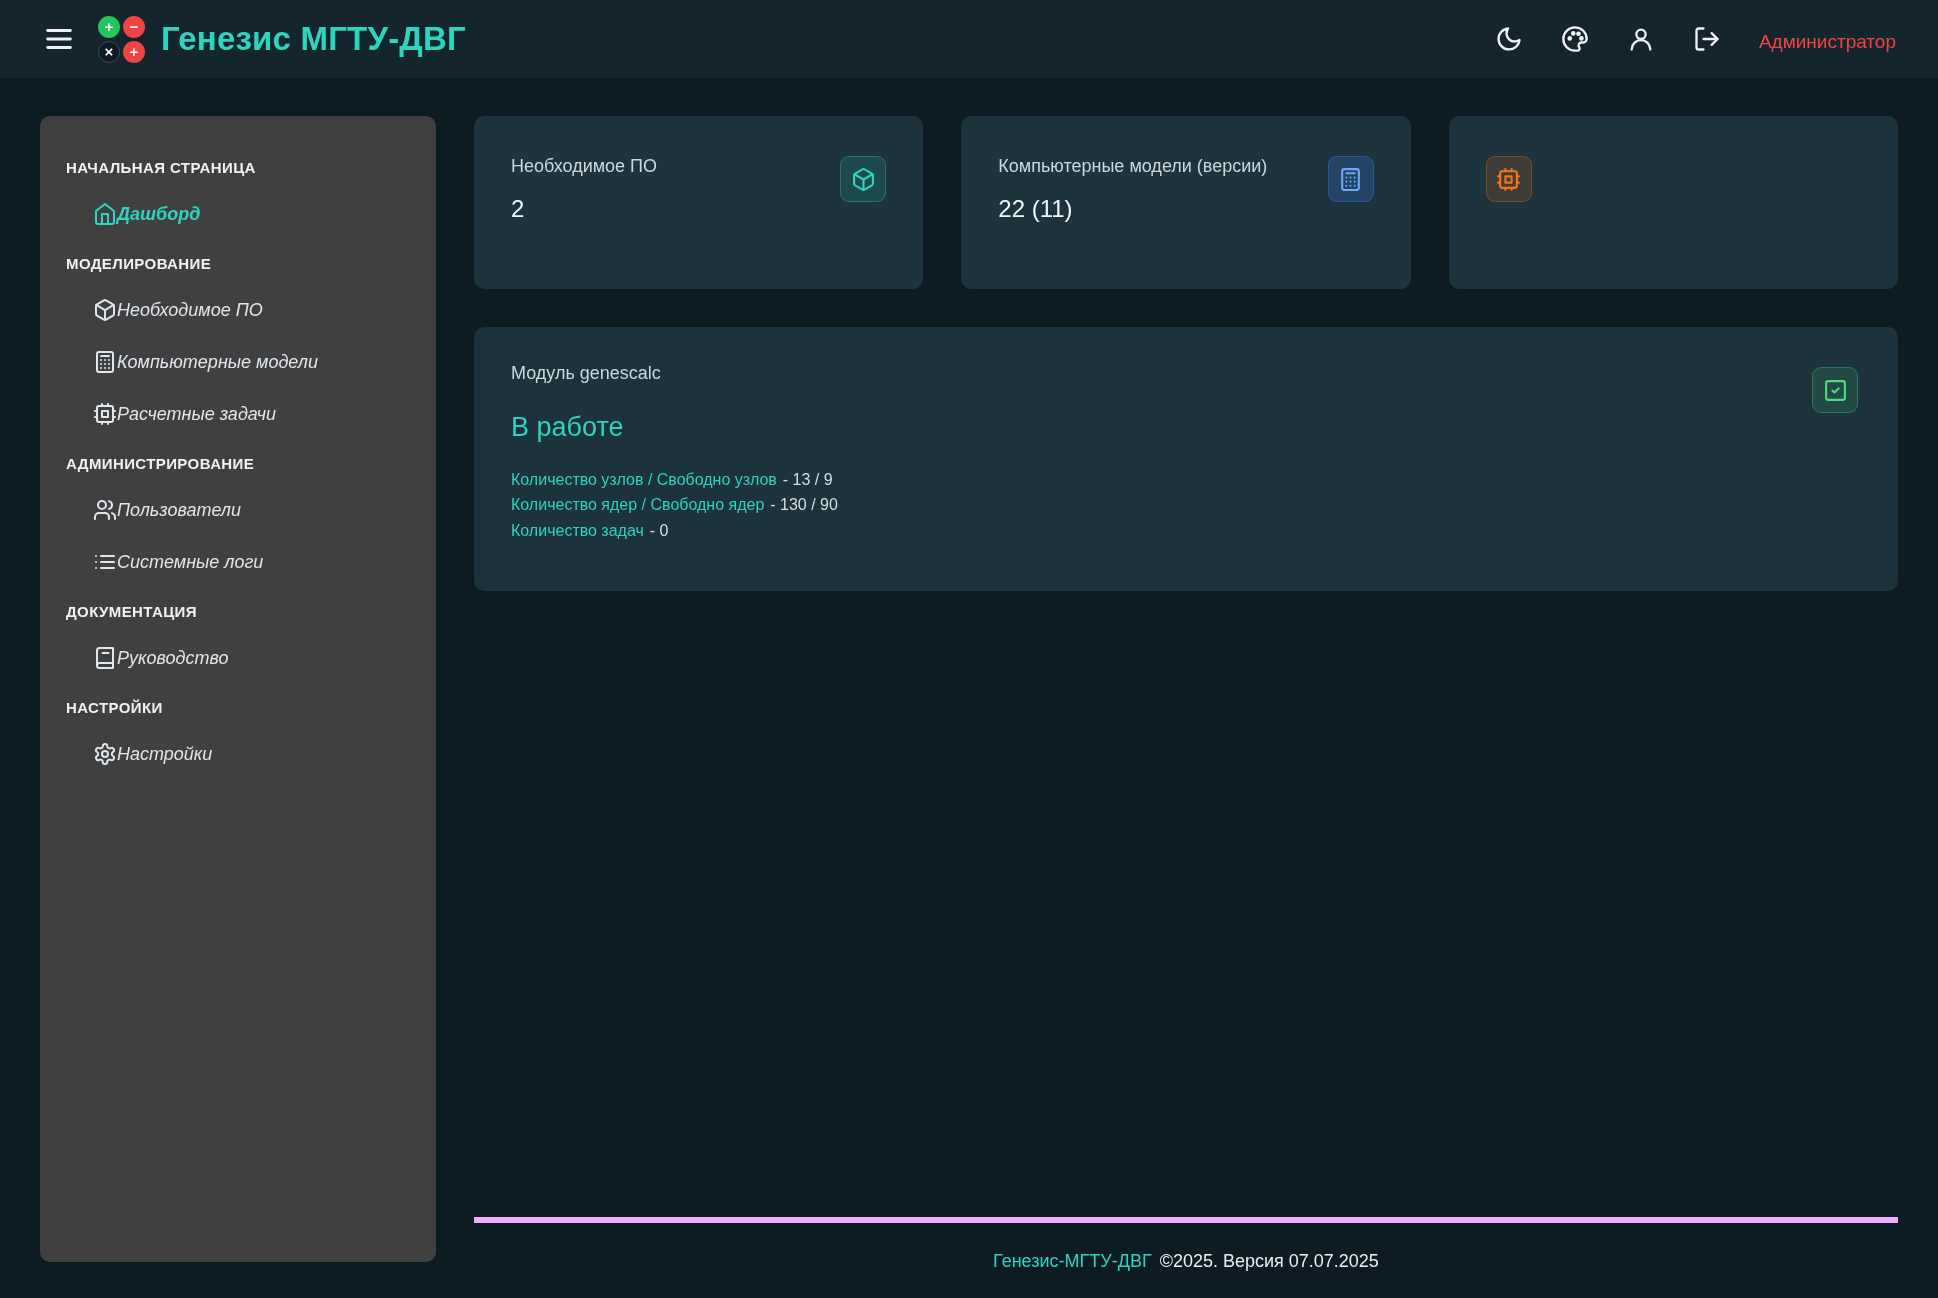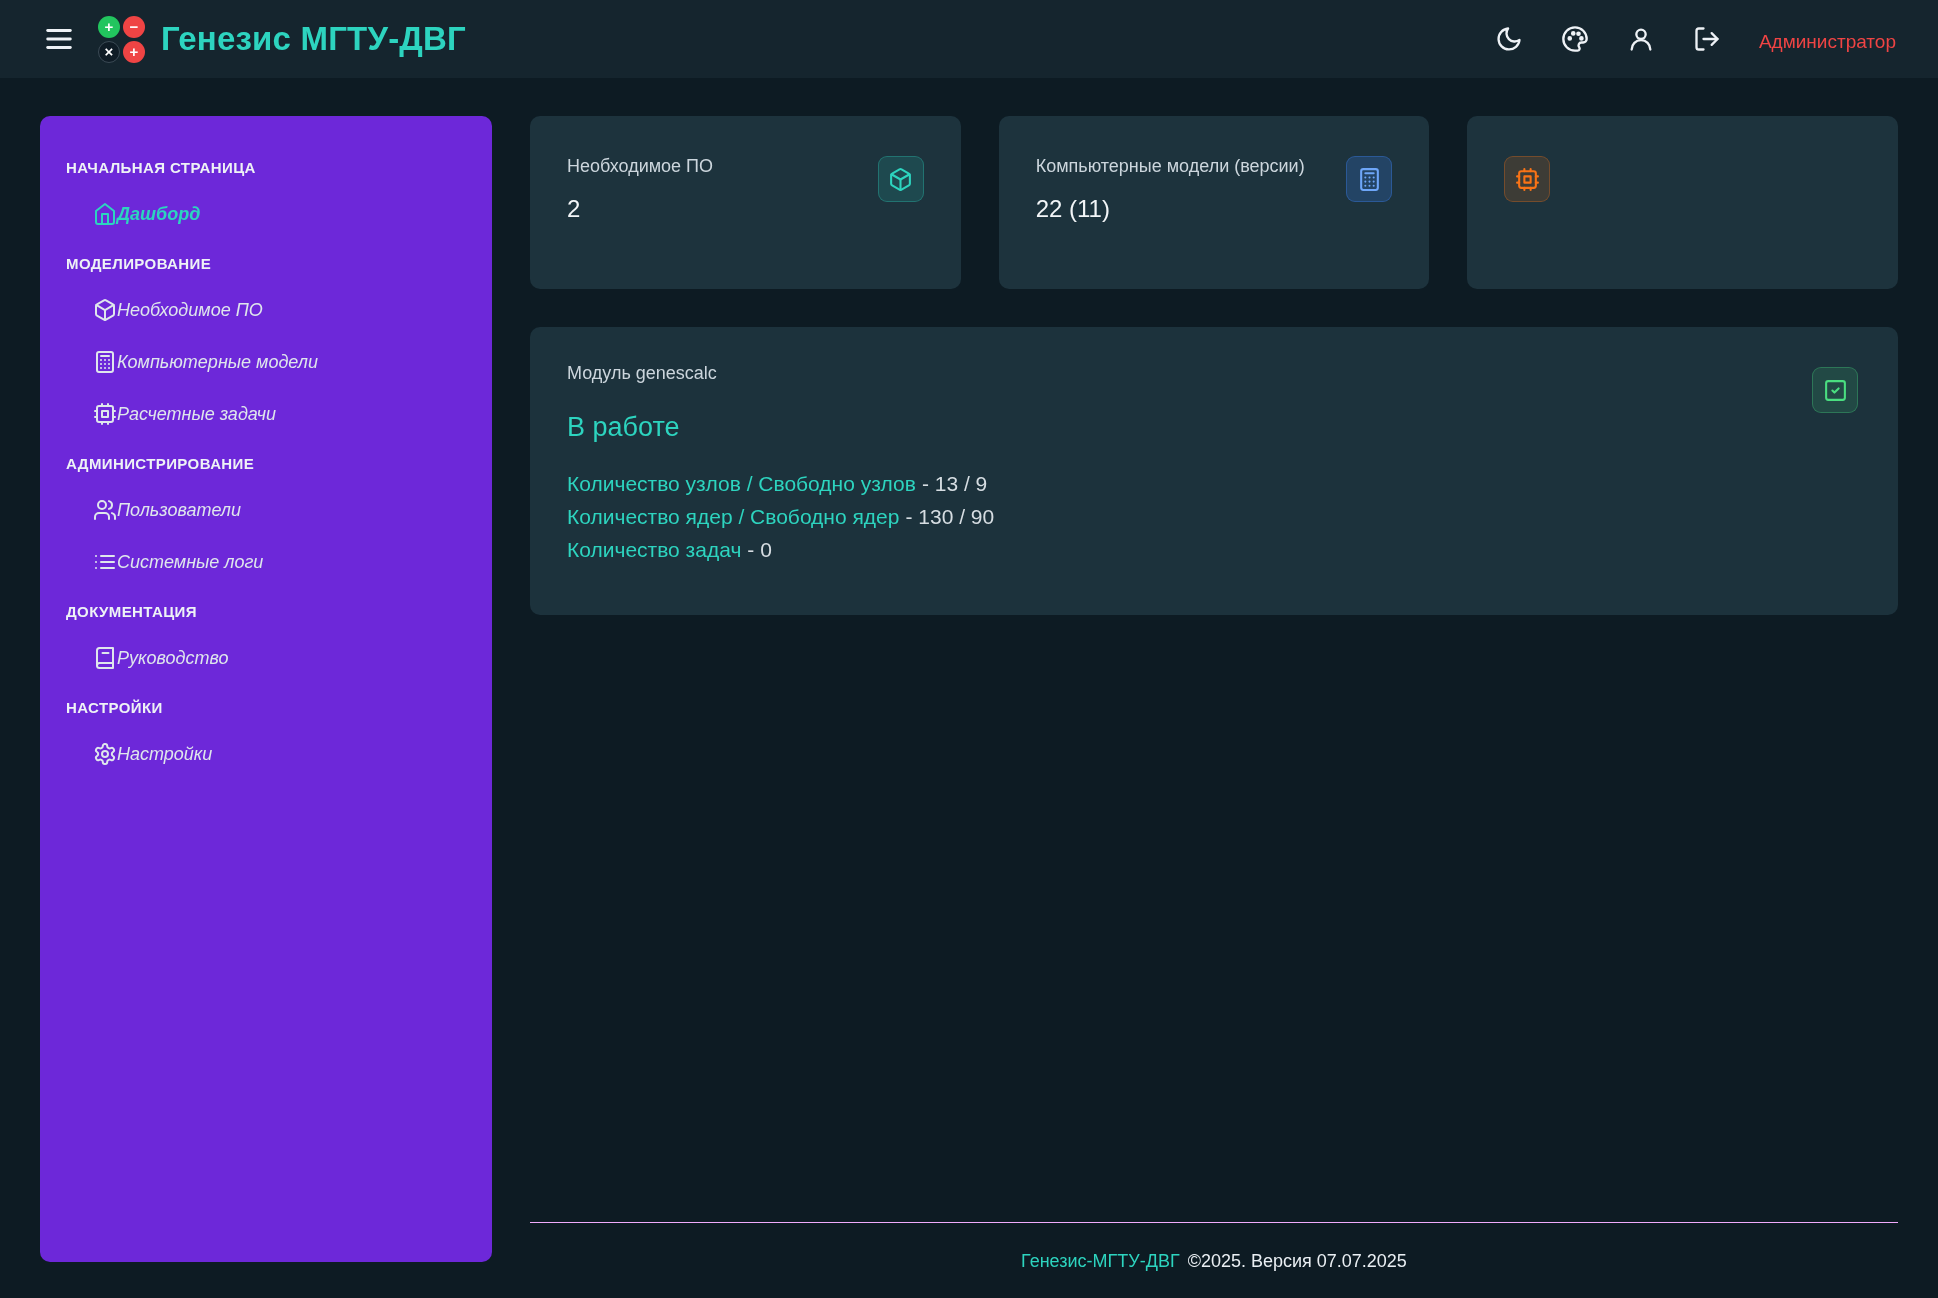--- a/index.html
+++ b/index.html
@@ -31,22 +31,22 @@
   .app-title { color:#2dd4bf; font-size:33px; font-weight:700; margin-left:16px; letter-spacing:0.2px; white-space:nowrap; }
   .header-right { margin-left:auto; display:flex; align-items:flex-end; gap:38px; }
   .header-icon { width:28px; height:28px; color:#eef2f6; cursor:pointer; }
   .user-role { color:#ef4444; font-size:19px; white-space:nowrap; }
 
   
   .layout { display:flex; padding:38px 40px 0; height:calc(1298px - 78px); }
 
   
   .sidebar {
-    width:452px; flex-shrink:0;
-    background:#6d28d9; border-radius:10px;
+    width:396px; flex-shrink:0;
+    background:#404040; border-radius:10px;
     padding:28px 0 20px; margin-bottom:36px;
     overflow:hidden;
   }
   .section-label {
     padding:15px 26px 12px;
     font-size:15px; font-weight:700; color:#eef2f6; letter-spacing:0.4px;
     white-space:nowrap;
   }
   .nav-item {
     display:flex; align-items:center; 
@@ -79,29 +79,29 @@
   .chip-green  { background:rgba(74,222,128,0.14); color:#4ade80; box-shadow:inset 0 0 0 1px rgba(74,222,128,0.30); }
 
   .module-card {
     margin-top:38px;
     background:#1c323c; border-radius:10px;
     padding:36px 37px 48px;
     position:relative;
   }
   .module-title { font-size:18px; color:#ccd6dd; }
   .module-status { font-size:27px; color:#2dd4bf; margin-top:28px; font-weight:500; }
-  .module-metrics { margin-top:24px; font-size:21px; line-height:1.58; }
+  .module-metrics { margin-top:24px; font-size:16px; line-height:1.58; }
   .metric-label { color:#2dd4bf; }
   .metric-value { color:#d6dde2; margin-left:6px; }
   .module-chip { position:absolute; top:40px; right:40px; }
 
   
   .footer {
     margin-top:auto;
-    border-top:1px solid #f0abfc;
+    border-top:6px solid #f0abfc;
     padding:28px 0 26px;
     text-align:center; font-size:18px; white-space:nowrap;
   }
   .footer-brand { color:#2dd4bf; }
   .footer-text { color:#eaeff3; margin-left:8px; }
 </style>
 </head>
 <body>
 
 <svg width="0" height="0" style="position:absolute" aria-hidden="true">

